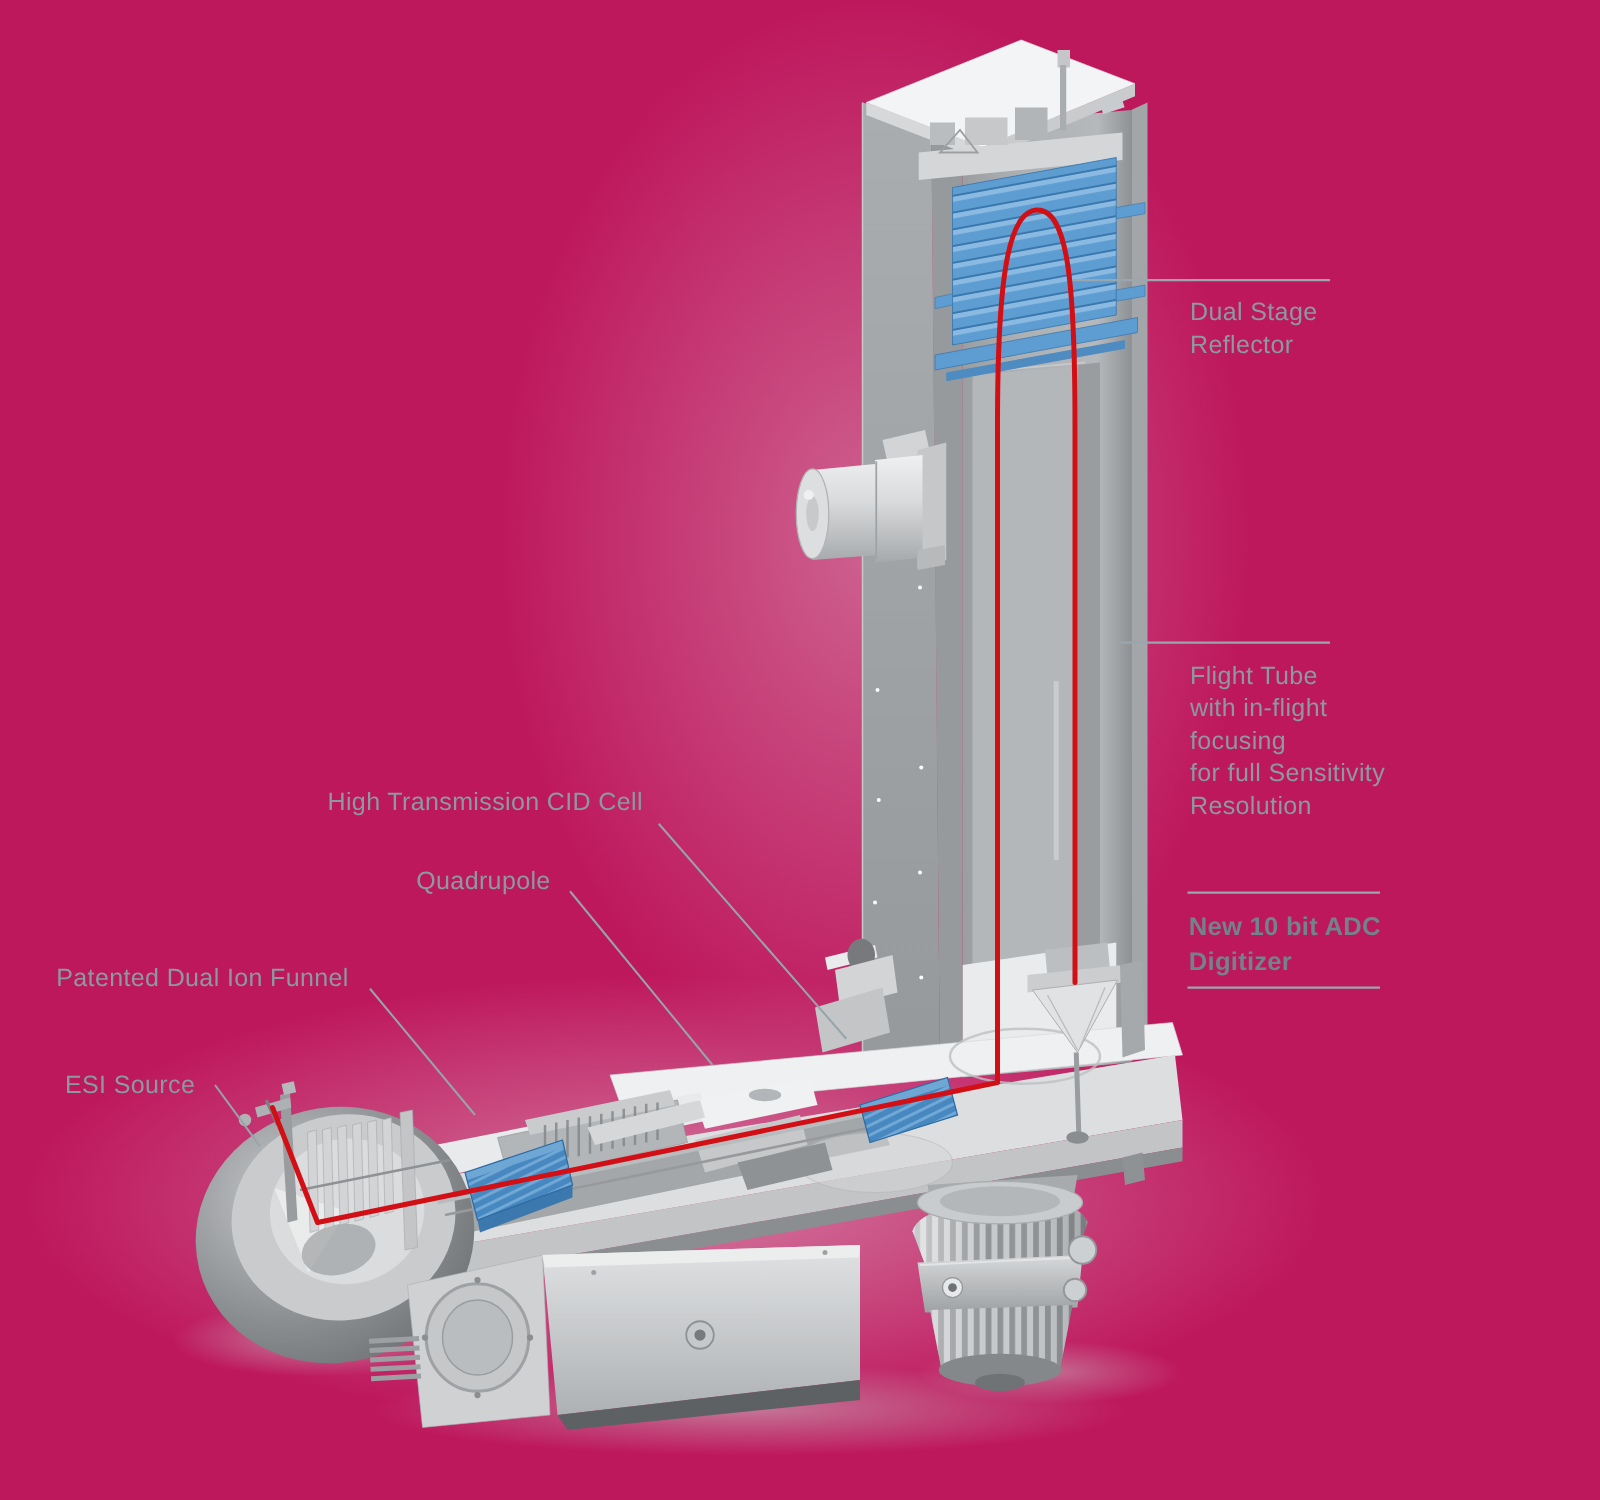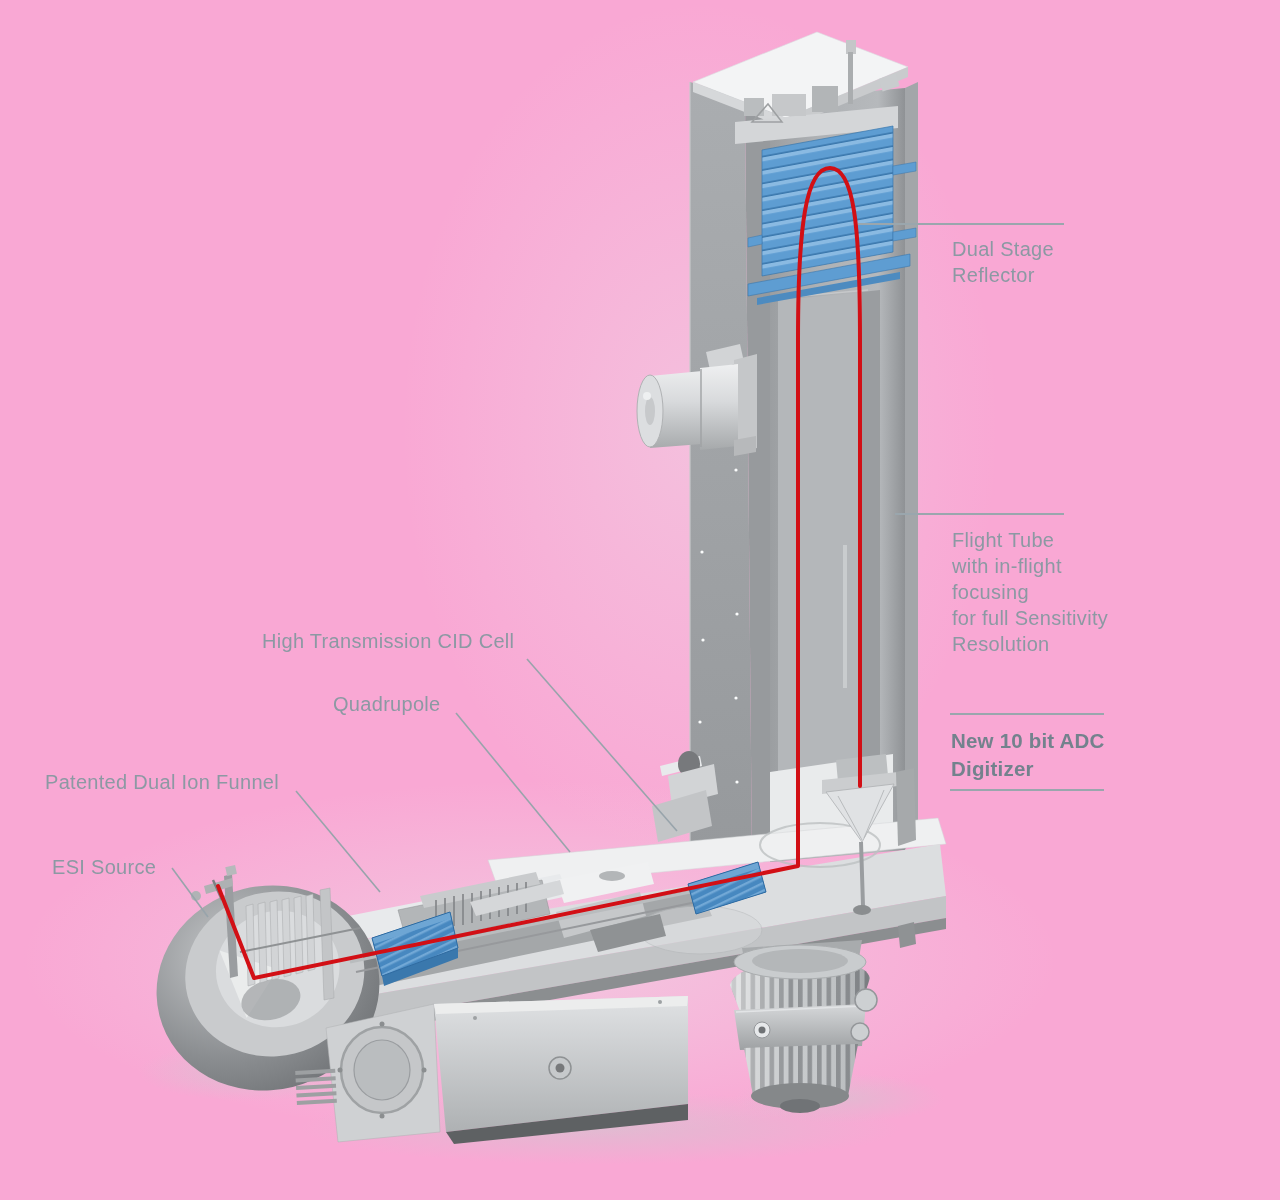--- a/index.html
+++ b/index.html
@@ -1,16 +1,16 @@
 <!DOCTYPE html>
 <html><head>
 <meta charset="utf-8">
 <style>
   html,body{margin:0;padding:0;background:#ffffff;}
-  .stage{position:relative;width:1280px;height:1200px;background:#f9a8d4;overflow:hidden;}
+  .stage{position:relative;width:1280px;height:1200px;background:#be185d;overflow:hidden;}
   svg{display:block;}
   .lbl{font-family:"Liberation Sans","DejaVu Sans",sans-serif;font-size:20px;fill:#8c99a3;letter-spacing:.3px;}
   .lbl-bold{font-family:"Liberation Sans","DejaVu Sans",sans-serif;font-size:20.5px;font-weight:700;fill:#73828d;letter-spacing:.2px;}
   .rule{stroke:#9aa6ad;stroke-width:1.8;}
   .leader{stroke:#98a4ab;stroke-width:1.6;}
 </style>
 </head>
 <body>
 
 <div class="stage">

